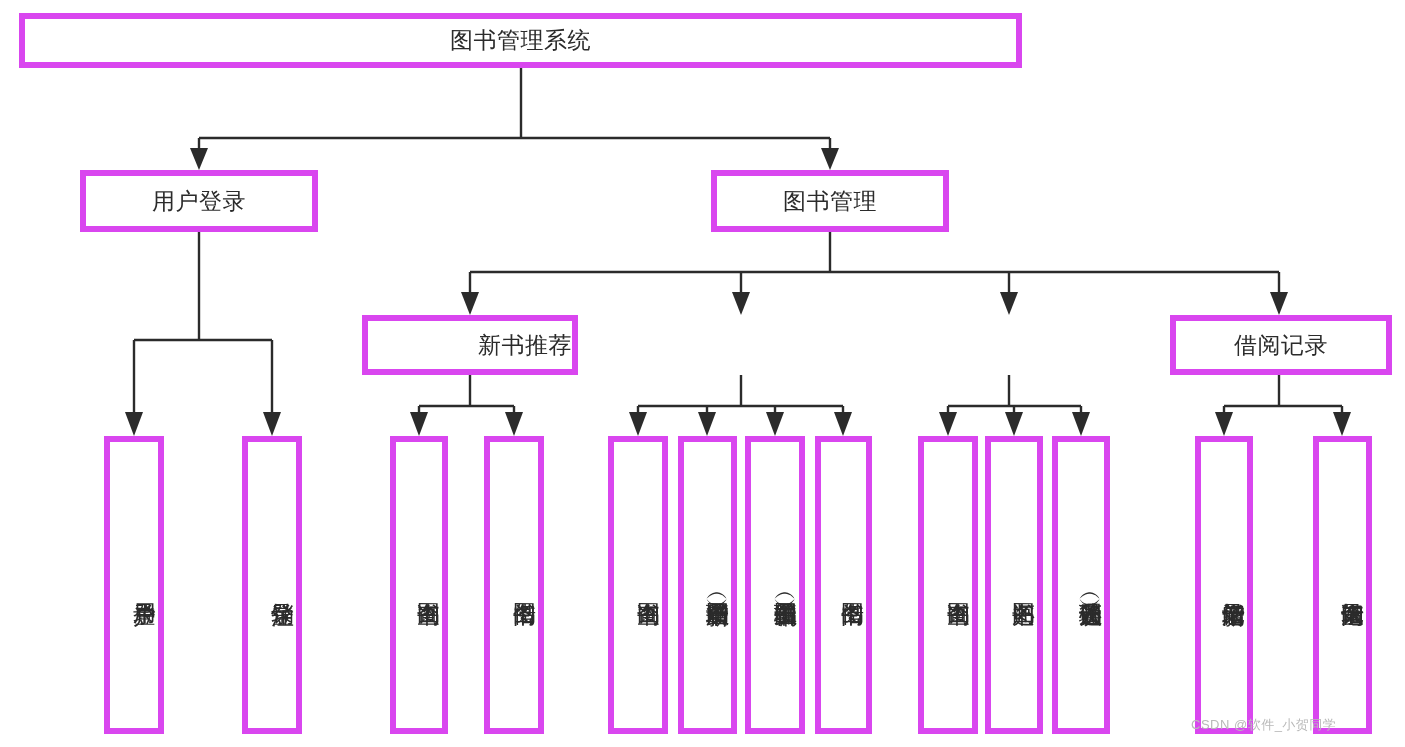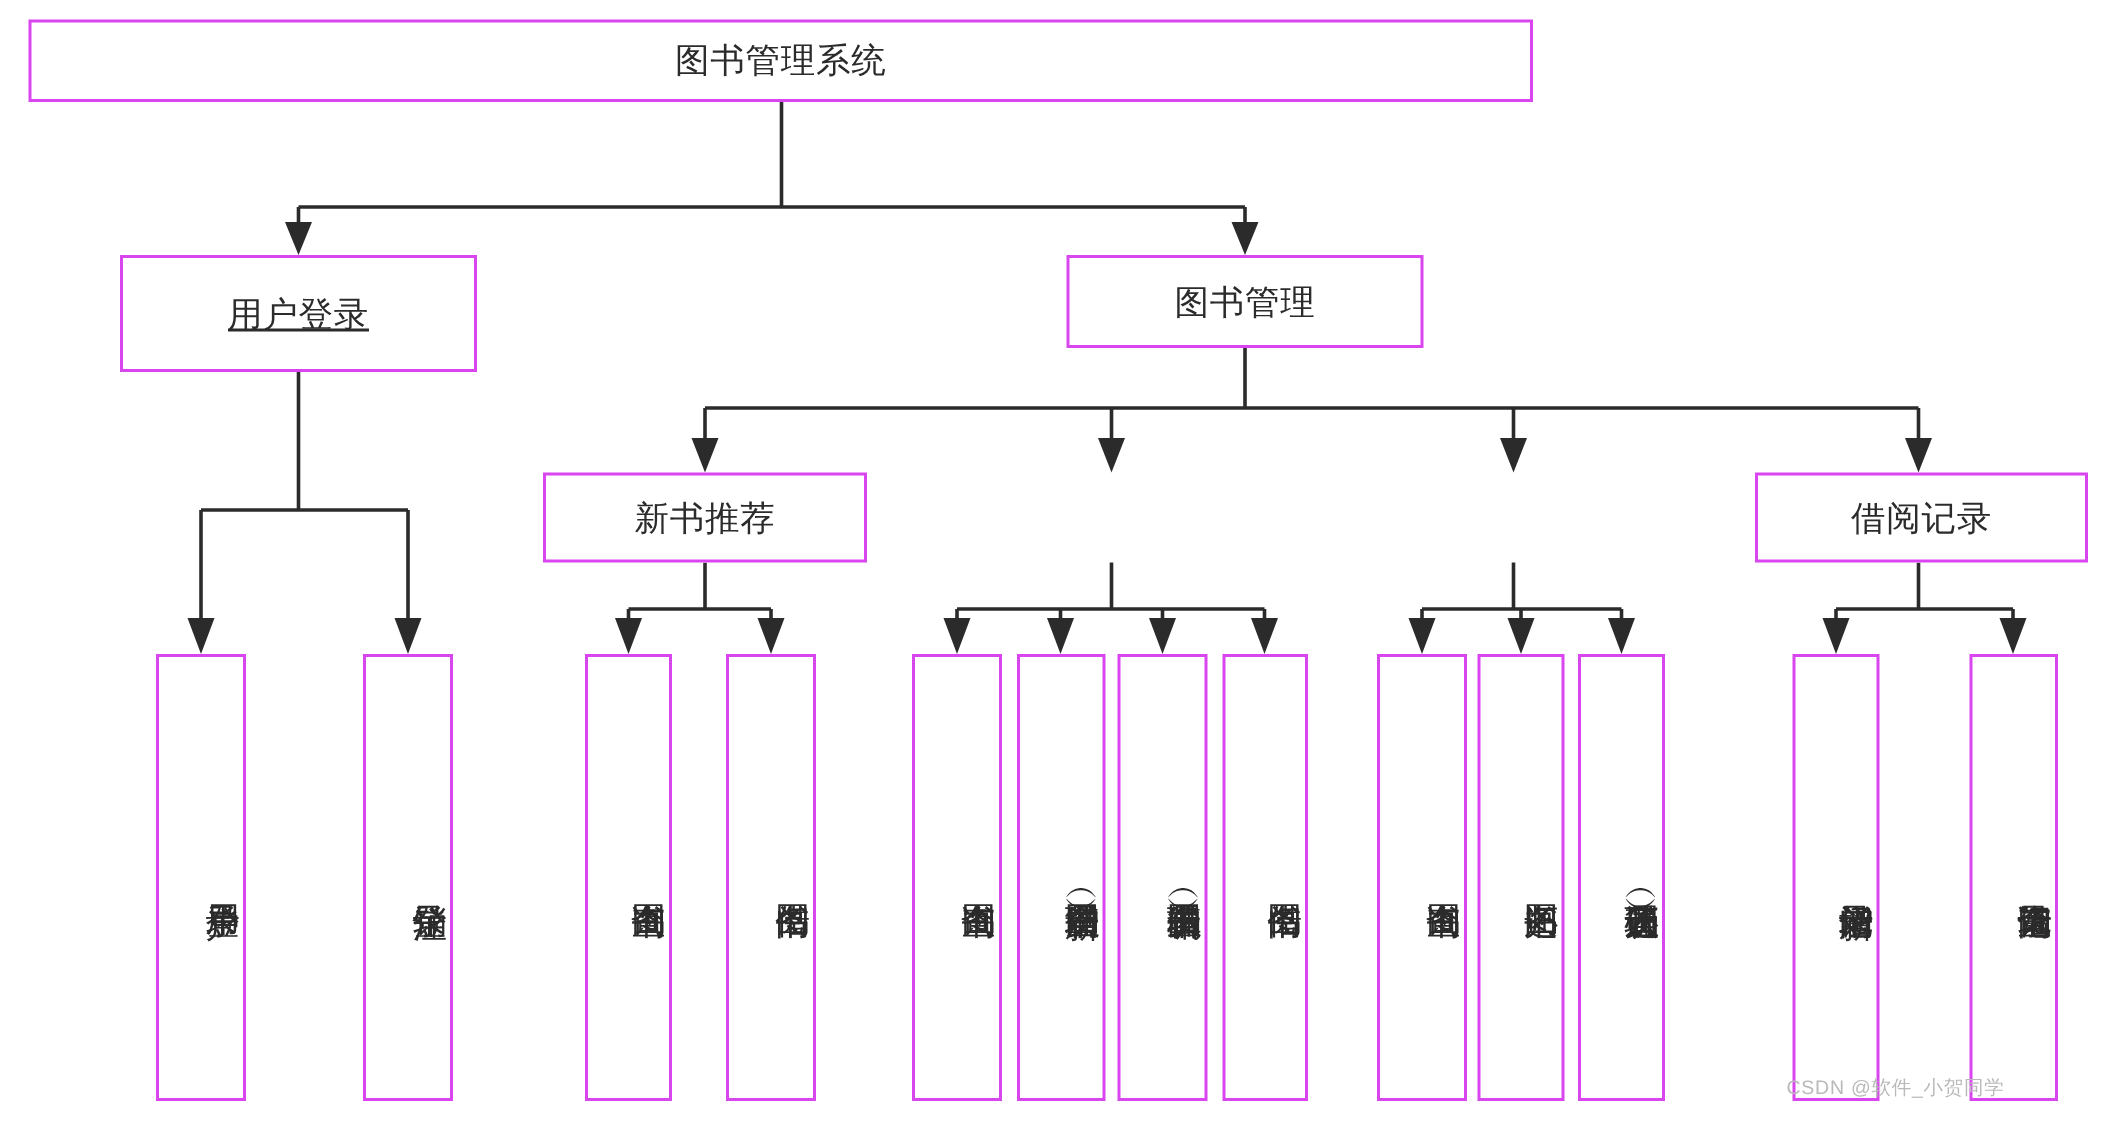--- a/index.html
+++ b/index.html
@@ -13,21 +13,21 @@
   #canvas {
     position: relative;
     width: 1405px;
     height: 747px;
     background: #ffffff;
     overflow: hidden;
   }
   .node {
     position: absolute;
     box-sizing: border-box;
-    border: 2px solid #d946ef;
+    border: 6px solid #d946ef;
     background: #ffffff;
     display: flex;
     align-items: center;
     justify-content: center;
     color: #2b2b2b;
   }
   .node.horiz {
     font-size: 23px;
     letter-spacing: 0.5px;
   }
@@ -136,28 +136,28 @@
     <line x1="1224" y1="406" x2="1224" y2="414"></line>
     <polygon points="1215,412 1233,412 1224,436"></polygon>
     <line x1="1342" y1="406" x2="1342" y2="414"></line>
     <polygon points="1333,412 1351,412 1342,436"></polygon>
   </svg>
 
   <div class="node horiz" style="left:19px; top:13px; width:1003px; height:55px;">
     <span>图书管理系统</span>
   </div>
 
-  <div class="node horiz" style="left:80px; top:170px; width:238px; height:78px;text-decoration:underline;">
+  <div class="node horiz" style="left:80px; top:170px; width:238px; height:62px;">
     <span>用户登录</span>
   </div>
   <div class="node horiz" style="left:711px; top:170px; width:238px; height:62px;text-align:right;">
     <span>图书管理</span>
   </div>
 
-  <div class="node horiz" style="left:362px; top:315px; width:216px; height:60px;">
+  <div class="node horiz" style="left:362px; top:315px; width:216px; height:60px;justify-content:flex-end;">
     <span>新书推荐</span>
   </div>
   <div class="node horiz" style="left:1170px; top:315px; width:222px; height:60px;">
     <span>借阅记录</span>
   </div>
 
   <div class="node vert" style="left:104px; top:436px; width:60px; height:298px;">
     <span>用户登录</span>
   </div>
   <div class="node vert" style="left:242px; top:436px; width:60px; height:298px;">

